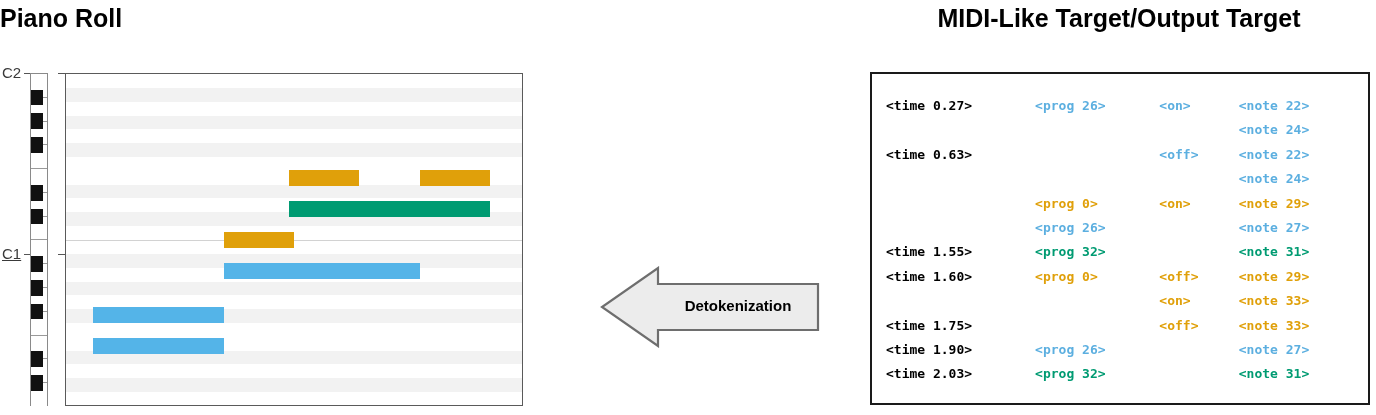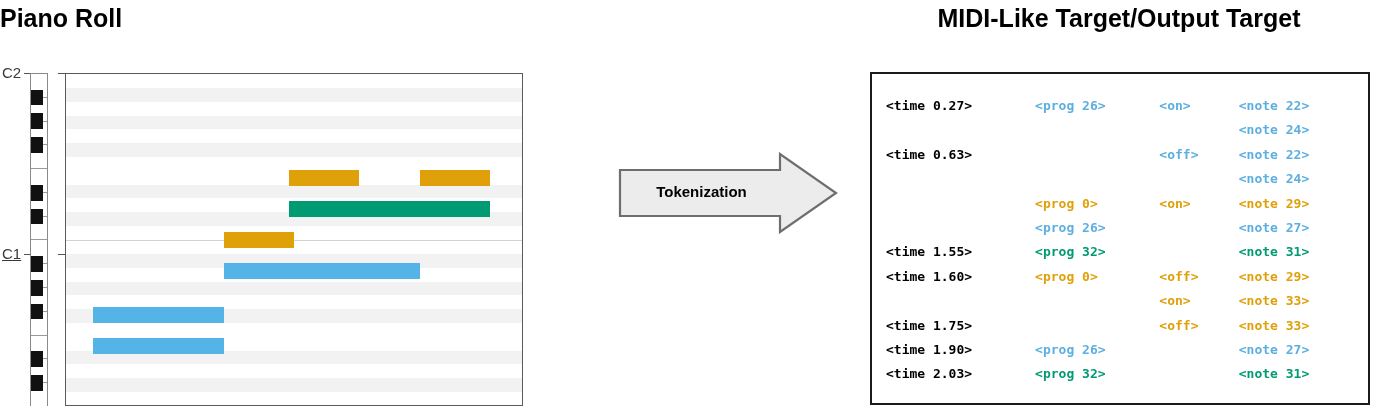--- a/index.html
+++ b/index.html
@@ -174,26 +174,26 @@
       <div class="note" style="left: 354px; top: 96px; width: 70px; height: 16px; background: rgb(224, 160, 10);"></div>
       <div class="note" style="left: 223px; top: 127px; width: 201px; height: 16px; background: rgb(0, 155, 114);"></div>
       <div class="note" style="left: 158px; top: 158px; width: 70px; height: 16px; background: rgb(224, 160, 10);"></div>
       <div class="note" style="left: 158px; top: 189px; width: 196px; height: 16px; background: rgb(84, 180, 232);"></div>
       <div class="note" style="left: 27px; top: 233px; width: 131px; height: 16px; background: rgb(84, 180, 232);"></div>
       <div class="note" style="left: 27px; top: 264px; width: 131px; height: 16px; background: rgb(84, 180, 232);"></div>
     </div>
 </div>
 
 <div id="arrows">
-  <div class="arrow-wrap" style="left:18px;top:12px;">
+
+  <div class="arrow-wrap" style="left:0px;top:126px;">
     <svg width="220" height="82" viewBox="0 0 220 82">
-      <polygon points="2,18 162,18 162,2 218,41 162,80 162,64 2,64" fill="#ececec" stroke="#6e6e6e" stroke-width="2.2" stroke-linejoin="miter"></polygon>
+      <polygon points="218,18 58,18 58,2 2,41 58,80 58,64 218,64" fill="#ececec" stroke="#6e6e6e" stroke-width="2.2" stroke-linejoin="miter"></polygon>
     </svg>
-    <div class="arrow-label" style="left:6px;top:31px;width:155px;">Tokenization</div>
+    <div class="arrow-label" style="left:58px;top:31px;width:160px;">Detokenization</div>
   </div>
-
 </div>
 
 <div id="token-box">
   <table id="token-table">
     <tbody id="token-tbody"><tr><td class="c-time" style="color: rgb(0, 0, 0);">&lt;time 0.27&gt;</td><td class="c-prog" style="color: rgb(92, 175, 224);">&lt;prog 26&gt;</td><td class="c-onoff" style="color: rgb(92, 175, 224);">&lt;on&gt;</td><td class="c-note" style="color: rgb(92, 175, 224); text-align: left;">&lt;note 22&gt;</td></tr><tr><td class="c-time" style="color: rgb(0, 0, 0);"></td><td class="c-prog" style="color: rgb(92, 175, 224);"></td><td class="c-onoff" style="color: rgb(92, 175, 224);"></td><td class="c-note" style="color: rgb(92, 175, 224); text-align: left;">&lt;note 24&gt;</td></tr><tr><td class="c-time" style="color: rgb(0, 0, 0);">&lt;time 0.63&gt;</td><td class="c-prog" style="color: rgb(92, 175, 224);"></td><td class="c-onoff" style="color: rgb(92, 175, 224);">&lt;off&gt;</td><td class="c-note" style="color: rgb(92, 175, 224); text-align: left;">&lt;note 22&gt;</td></tr><tr><td class="c-time" style="color: rgb(0, 0, 0);"></td><td class="c-prog" style="color: rgb(92, 175, 224);"></td><td class="c-onoff" style="color: rgb(92, 175, 224);"></td><td class="c-note" style="color: rgb(92, 175, 224); text-align: left;">&lt;note 24&gt;</td></tr><tr><td class="c-time" style="color: rgb(0, 0, 0);"></td><td class="c-prog" style="color: rgb(224, 160, 10);">&lt;prog 0&gt;</td><td class="c-onoff" style="color: rgb(224, 160, 10);">&lt;on&gt;</td><td class="c-note" style="color: rgb(224, 160, 10); text-align: left;">&lt;note 29&gt;</td></tr><tr><td class="c-time" style="color: rgb(0, 0, 0);"></td><td class="c-prog" style="color: rgb(92, 175, 224);">&lt;prog 26&gt;</td><td class="c-onoff" style="color: rgb(92, 175, 224);"></td><td class="c-note" style="color: rgb(92, 175, 224); text-align: left;">&lt;note 27&gt;</td></tr><tr><td class="c-time" style="color: rgb(0, 0, 0);">&lt;time 1.55&gt;</td><td class="c-prog" style="color: rgb(0, 155, 114);">&lt;prog 32&gt;</td><td class="c-onoff" style="color: rgb(0, 155, 114);"></td><td class="c-note" style="color: rgb(0, 155, 114); text-align: left;">&lt;note 31&gt;</td></tr><tr><td class="c-time" style="color: rgb(0, 0, 0);">&lt;time 1.60&gt;</td><td class="c-prog" style="color: rgb(224, 160, 10);">&lt;prog 0&gt;</td><td class="c-onoff" style="color: rgb(224, 160, 10);">&lt;off&gt;</td><td class="c-note" style="color: rgb(224, 160, 10); text-align: left;">&lt;note 29&gt;</td></tr><tr><td class="c-time" style="color: rgb(0, 0, 0);"></td><td class="c-prog" style="color: rgb(224, 160, 10);"></td><td class="c-onoff" style="color: rgb(224, 160, 10);">&lt;on&gt;</td><td class="c-note" style="color: rgb(224, 160, 10); text-align: left;">&lt;note 33&gt;</td></tr><tr><td class="c-time" style="color: rgb(0, 0, 0);">&lt;time 1.75&gt;</td><td class="c-prog" style="color: rgb(224, 160, 10);"></td><td class="c-onoff" style="color: rgb(224, 160, 10);">&lt;off&gt;</td><td class="c-note" style="color: rgb(224, 160, 10); text-align: left;">&lt;note 33&gt;</td></tr><tr><td class="c-time" style="color: rgb(0, 0, 0);">&lt;time 1.90&gt;</td><td class="c-prog" style="color: rgb(92, 175, 224);">&lt;prog 26&gt;</td><td class="c-onoff" style="color: rgb(92, 175, 224);"></td><td class="c-note" style="color: rgb(92, 175, 224); text-align: left;">&lt;note 27&gt;</td></tr><tr><td class="c-time" style="color: rgb(0, 0, 0);">&lt;time 2.03&gt;</td><td class="c-prog" style="color: rgb(0, 155, 114);">&lt;prog 32&gt;</td><td class="c-onoff" style="color: rgb(0, 155, 114);"></td><td class="c-note" style="color: rgb(0, 155, 114); text-align: left;">&lt;note 31&gt;</td></tr></tbody>
   </table>
 </div>
 
 </body></html>

